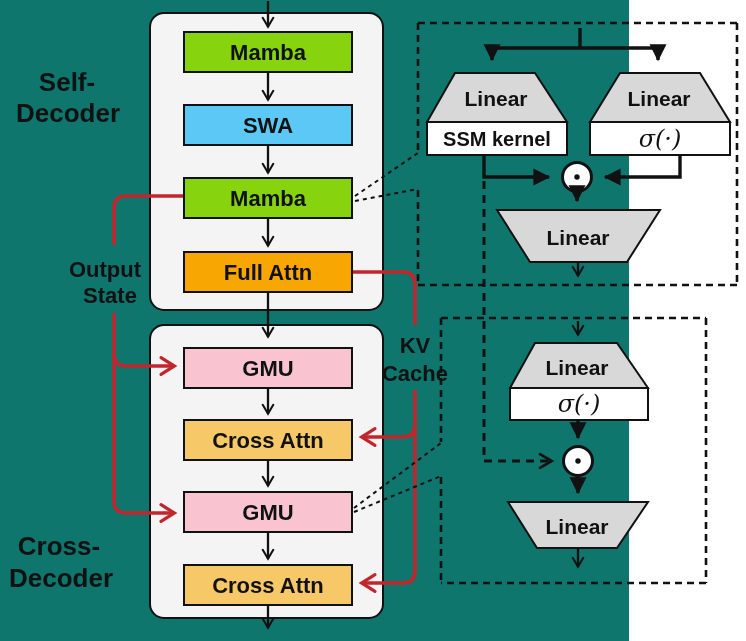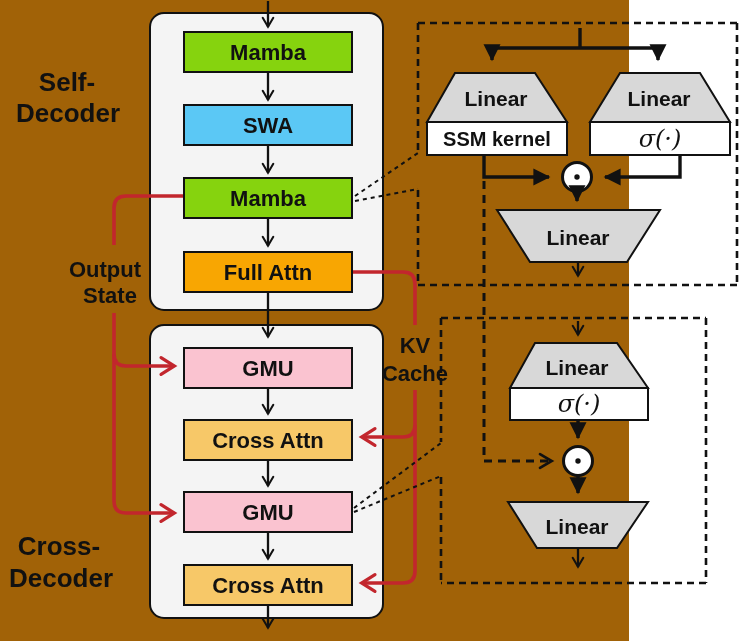--- a/index.html
+++ b/index.html
@@ -1,16 +1,16 @@
 <!DOCTYPE html>
 <html><head>
 <meta charset="utf-8">
 <style>
   html,body { margin:0; padding:0; background:#ffffff; }
-  .stage { position:relative; width:629px; height:641px; background:#a16207;
+  .stage { position:relative; width:629px; height:641px; background:#0f766e;
            font-family:"Liberation Sans", sans-serif; }
   svg { position:absolute; left:0; top:0; }
   text { fill:#111111; }
   .blk-label   { font-size:22px; font-weight:600; text-anchor:middle; dominant-baseline:central; }
   .side-title  { font-size:26px; font-weight:700; text-anchor:middle; dominant-baseline:central; }
   .mid-label   { font-size:22px; font-weight:700; text-anchor:middle; dominant-baseline:central; }
   .box-label   { font-size:21px; font-weight:600; text-anchor:middle; dominant-baseline:central; }
   .ssm-label   { font-size:20px; font-weight:600; text-anchor:middle; dominant-baseline:central; }
   .sigma-label { font-size:24px; font-style:italic; text-anchor:middle; dominant-baseline:central;
                  font-family:"DejaVu Serif", serif; }

